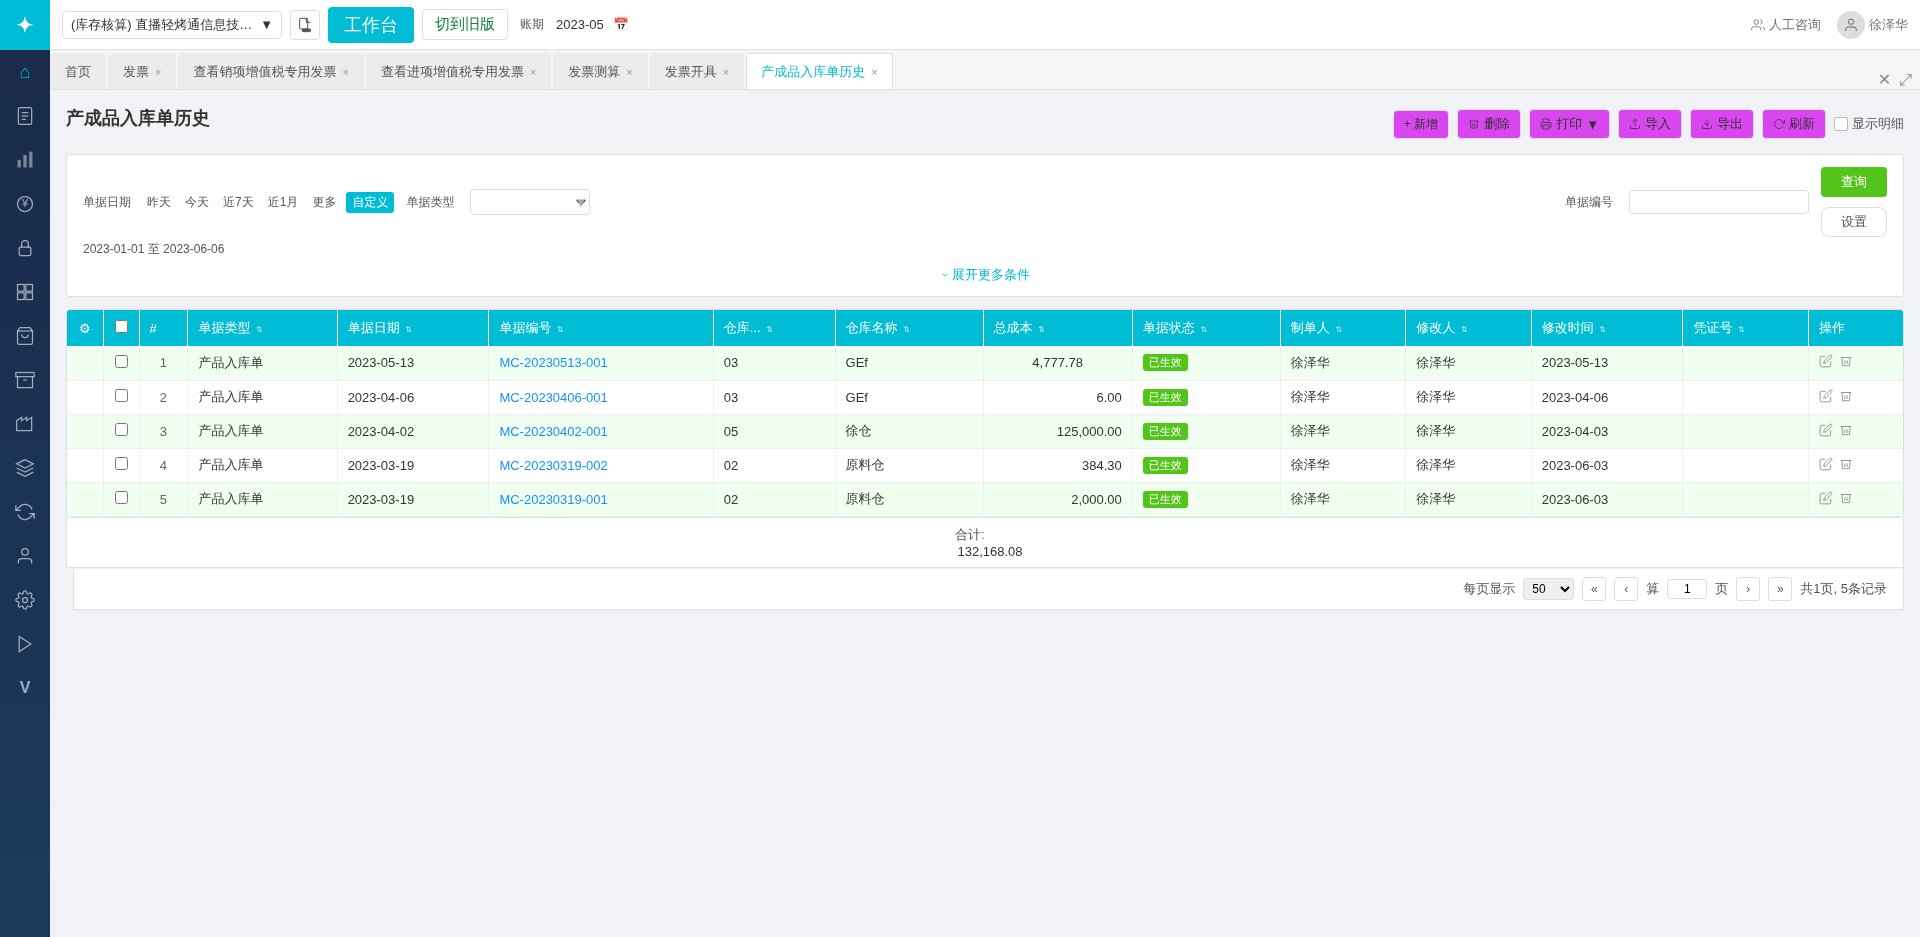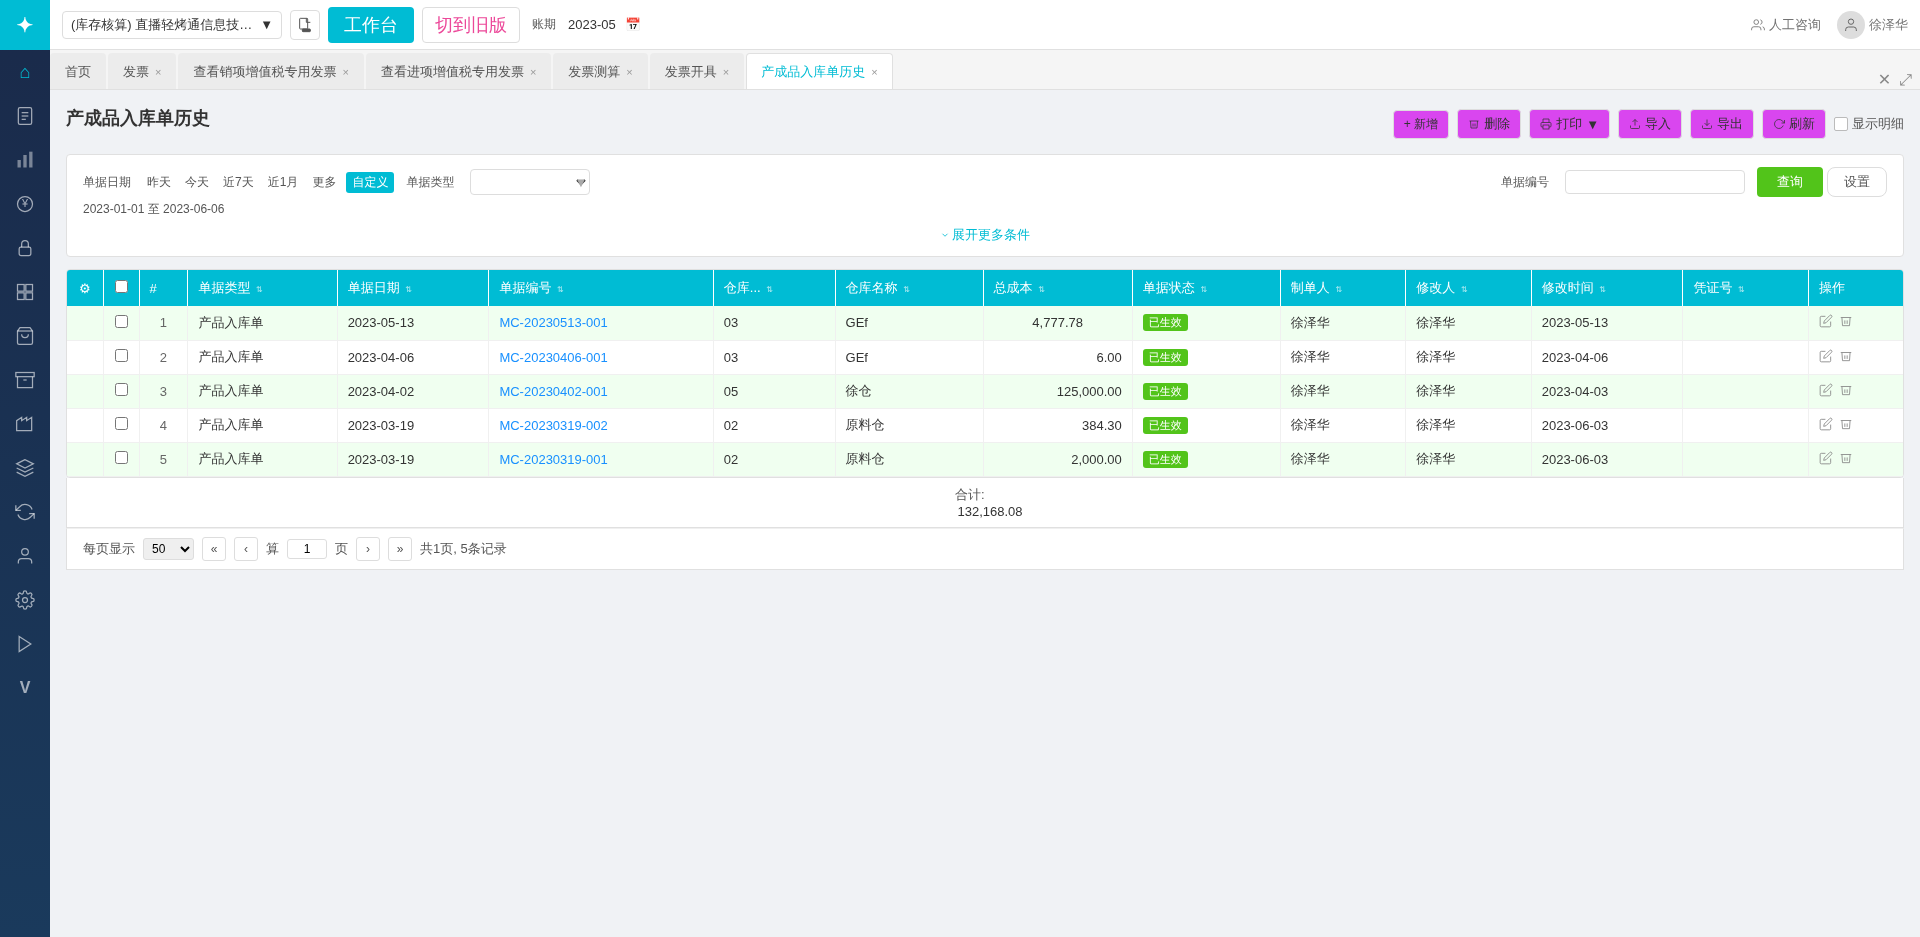--- a/index.html
+++ b/index.html
@@ -90,26 +90,26 @@
       background: #00bcd4;
       color: white;
       border: none;
       padding: 6px 16px;
       border-radius: 4px;
       cursor: pointer;
       font-size: 18px;
     }
     .switch-btn {
       background: white;
-      color: #ec4899;
+      color: #15803d;
       border: 1px solid #ddd;
       padding: 5px 12px;
       border-radius: 4px;
       cursor: pointer;
-      font-size: 18px;
+      font-size: 15px;
     }
     .period-label { font-size: 12px; color: #555; margin-left: 4px; }
     .period-value { font-size: 13px; color: #333; margin-left: 4px; }
     .calendar-icon { color: #00bcd4; margin-left: 2px; cursor: pointer; }
     .top-bar-right {
       margin-left: auto;
       display: flex;
       align-items: center;
       gap: 16px;
     }
@@ -304,21 +304,22 @@
       background: white;
       color: #555;
       border: 1px solid #ddd;
       padding: 5px 16px;
       border-radius: 8px;
       cursor: pointer;
       font-size: 13px;
     }
     .filter-buttons {
       display: flex;
-      gap: 4px;
+      flex-direction: column;
+      gap: 10px;
       margin-left: auto;
     }
 
     
     .table-container {
       background: white;
       border: 1px solid #e0e0e0;
       border-radius: 4px;
       overflow: auto;
     }
@@ -407,24 +408,25 @@
     .footer-total-value { color: #333; font-weight: 500; margin-left: 10px; }
 
     
     .pagination-bar {
       background: white;
       border: 1px solid #e0e0e0;
       border-top: 1px solid #f0f0f0;
       padding: 8px 16px;
       display: flex;
       align-items: center;
-      justify-content: flex-start;
+      justify-content: flex-end;
       gap: 8px;
       font-size: 12px;
       color: #555;
+      margin-left: 7px;
     }
     .pagination-select {
       border: 1px solid #ddd;
       border-radius: 3px;
       padding: 2px 4px;
       font-size: 12px;
     }
     .page-btn {
       width: 24px;
       height: 24px;

